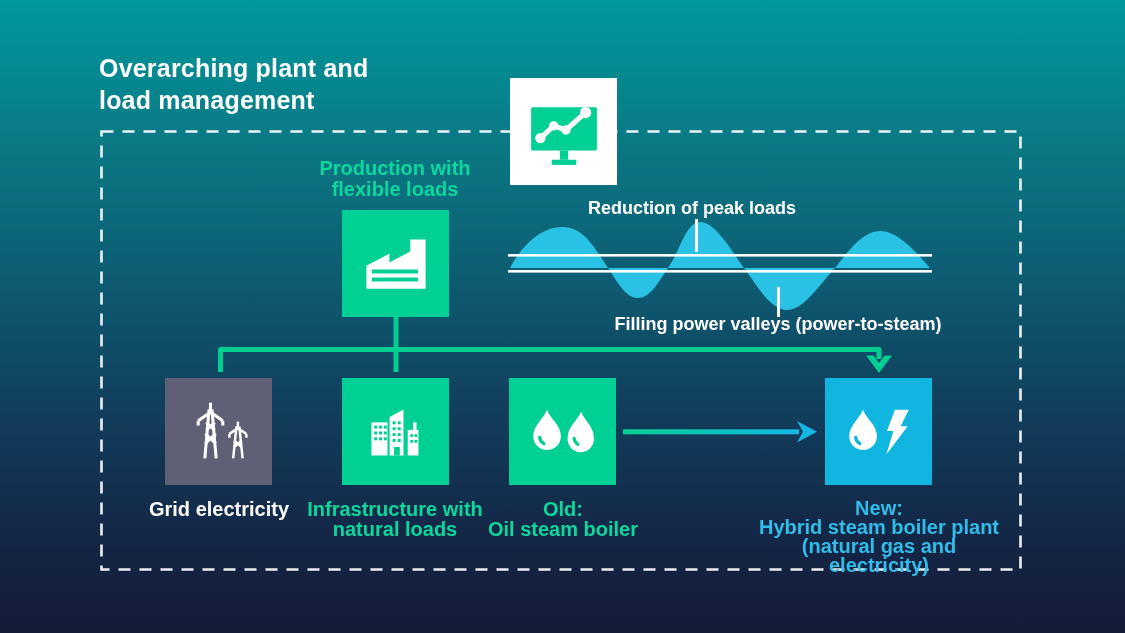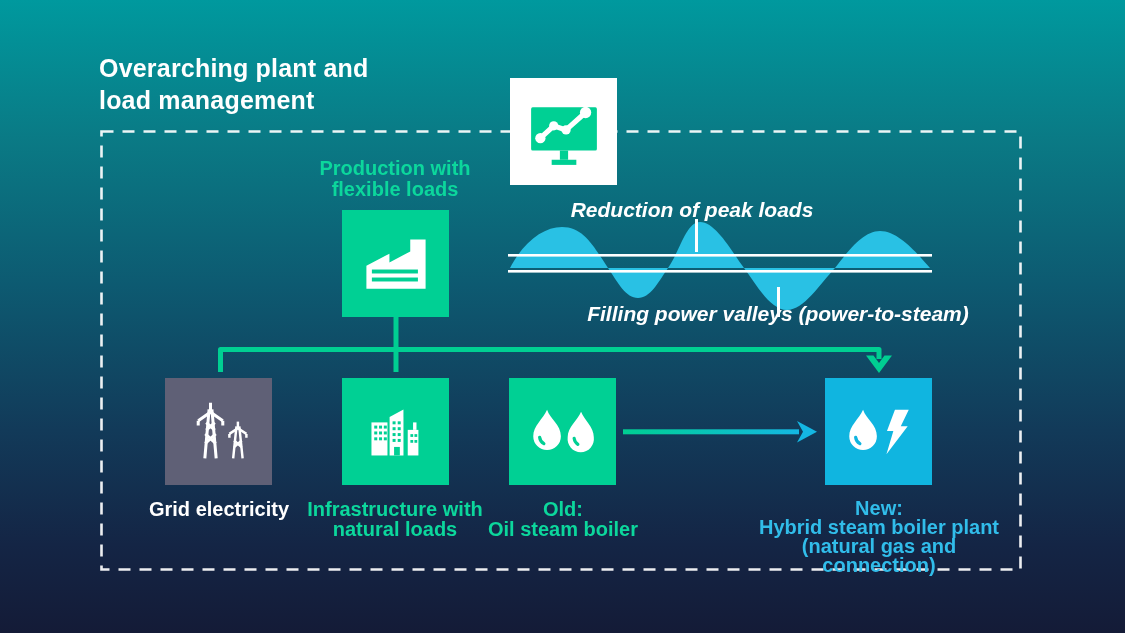--- a/index.html
+++ b/index.html
@@ -19,23 +19,22 @@
   .tile.cyan{background:#10b5e0;}
   .tile.white{background:#ffffff;}
   .node-label{
     font-size:20px;font-weight:bold;text-align:center;line-height:20px;
     white-space:pre-line;transform:translateX(-50%);
   }
   .c-green{color:#0cd79c;}
   .c-white{color:#ffffff;}
   .c-cyan{color:#31bdea;}
   .wave-label{
-    font-size:21px;font-weight:bold;color:#ffffff;white-space:nowrap;
+    font-size:18px;font-weight:bold;color:#ffffff;white-space:nowrap;
     transform:translateX(-50%);
-    font-style:italic;
   }
   .tick{width:3px;background:#ffffff;}
 </style>
 </head>
 <body>
 
 <div class="canvas">
 
   <div class="abs page-title">Overarching plant and
 load management</div>
@@ -55,21 +54,21 @@
       C 248 67, 262 93, 279 93
       C 296 93, 312 67, 327 51
       C 338 37, 354 14, 372 14
       C 392 14, 412 40, 422 51 Z"></path>
     <rect x="0" y="37" width="424" height="2.6" fill="#ffffff"></rect>
     <rect x="0" y="53" width="424" height="2.6" fill="#ffffff"></rect>
   </svg>
   <div class="abs tick" style="left:695px;top:219px;height:33px;"></div>
   <div class="abs tick" style="left:777px;top:287px;height:30px;"></div>
   <div class="abs wave-label" style="left:692px;top:198px;">Reduction of peak loads</div>
-  <div class="abs wave-label" style="left:778px;top:302px;">Filling power valleys (power-to-steam)</div>
+  <div class="abs wave-label" style="left:778px;top:314px;">Filling power valleys (power-to-steam)</div>
 
   <svg class="abs" style="left:213px;top:315px;" width="686" height="64">
     <g stroke="#00cf92" stroke-width="5" fill="none">
       <path d="M183 0 V57"></path>
       <path d="M7.5 57 V34.5 H666 V44" stroke-linejoin="round"></path>
     </g>
     <path fill="#00cf92" d="M666 58 L653 40.5 L660.5 40.5 L666 48 L671.5 40.5 L679 40.5 Z"></path>
   </svg>
 
   <svg class="abs" style="left:621px;top:420px;" width="210" height="24">
@@ -175,15 +174,15 @@
 
   <div class="abs tile cyan" style="left:825px;top:378px;">
     <svg width="68" height="50" viewBox="0 0 64 46">
       <path d="M17 2 C20 11 30 16 30 27 A13 13 0 1 1 4 27 C4 17 13 11 17 2 Z" fill="#ffffff"></path>
       <path d="M10 28 A8 8 0 0 0 14 34" stroke="#10b5e0" stroke-width="3" fill="none" stroke-linecap="round"></path>
       <path d="M47 2 H60 L52.5 17.5 H59 L39 44 L45.5 22 H39.5 Z" fill="#ffffff"></path>
     </svg>
   </div>
   <div class="abs node-label c-cyan" style="left:879px;top:499px;line-height:19px;">New:
 Hybrid steam boiler plant
-(natural gas and connection)</div>
+(natural gas and electricity)</div>
 
 </div>
 
 </body></html>

